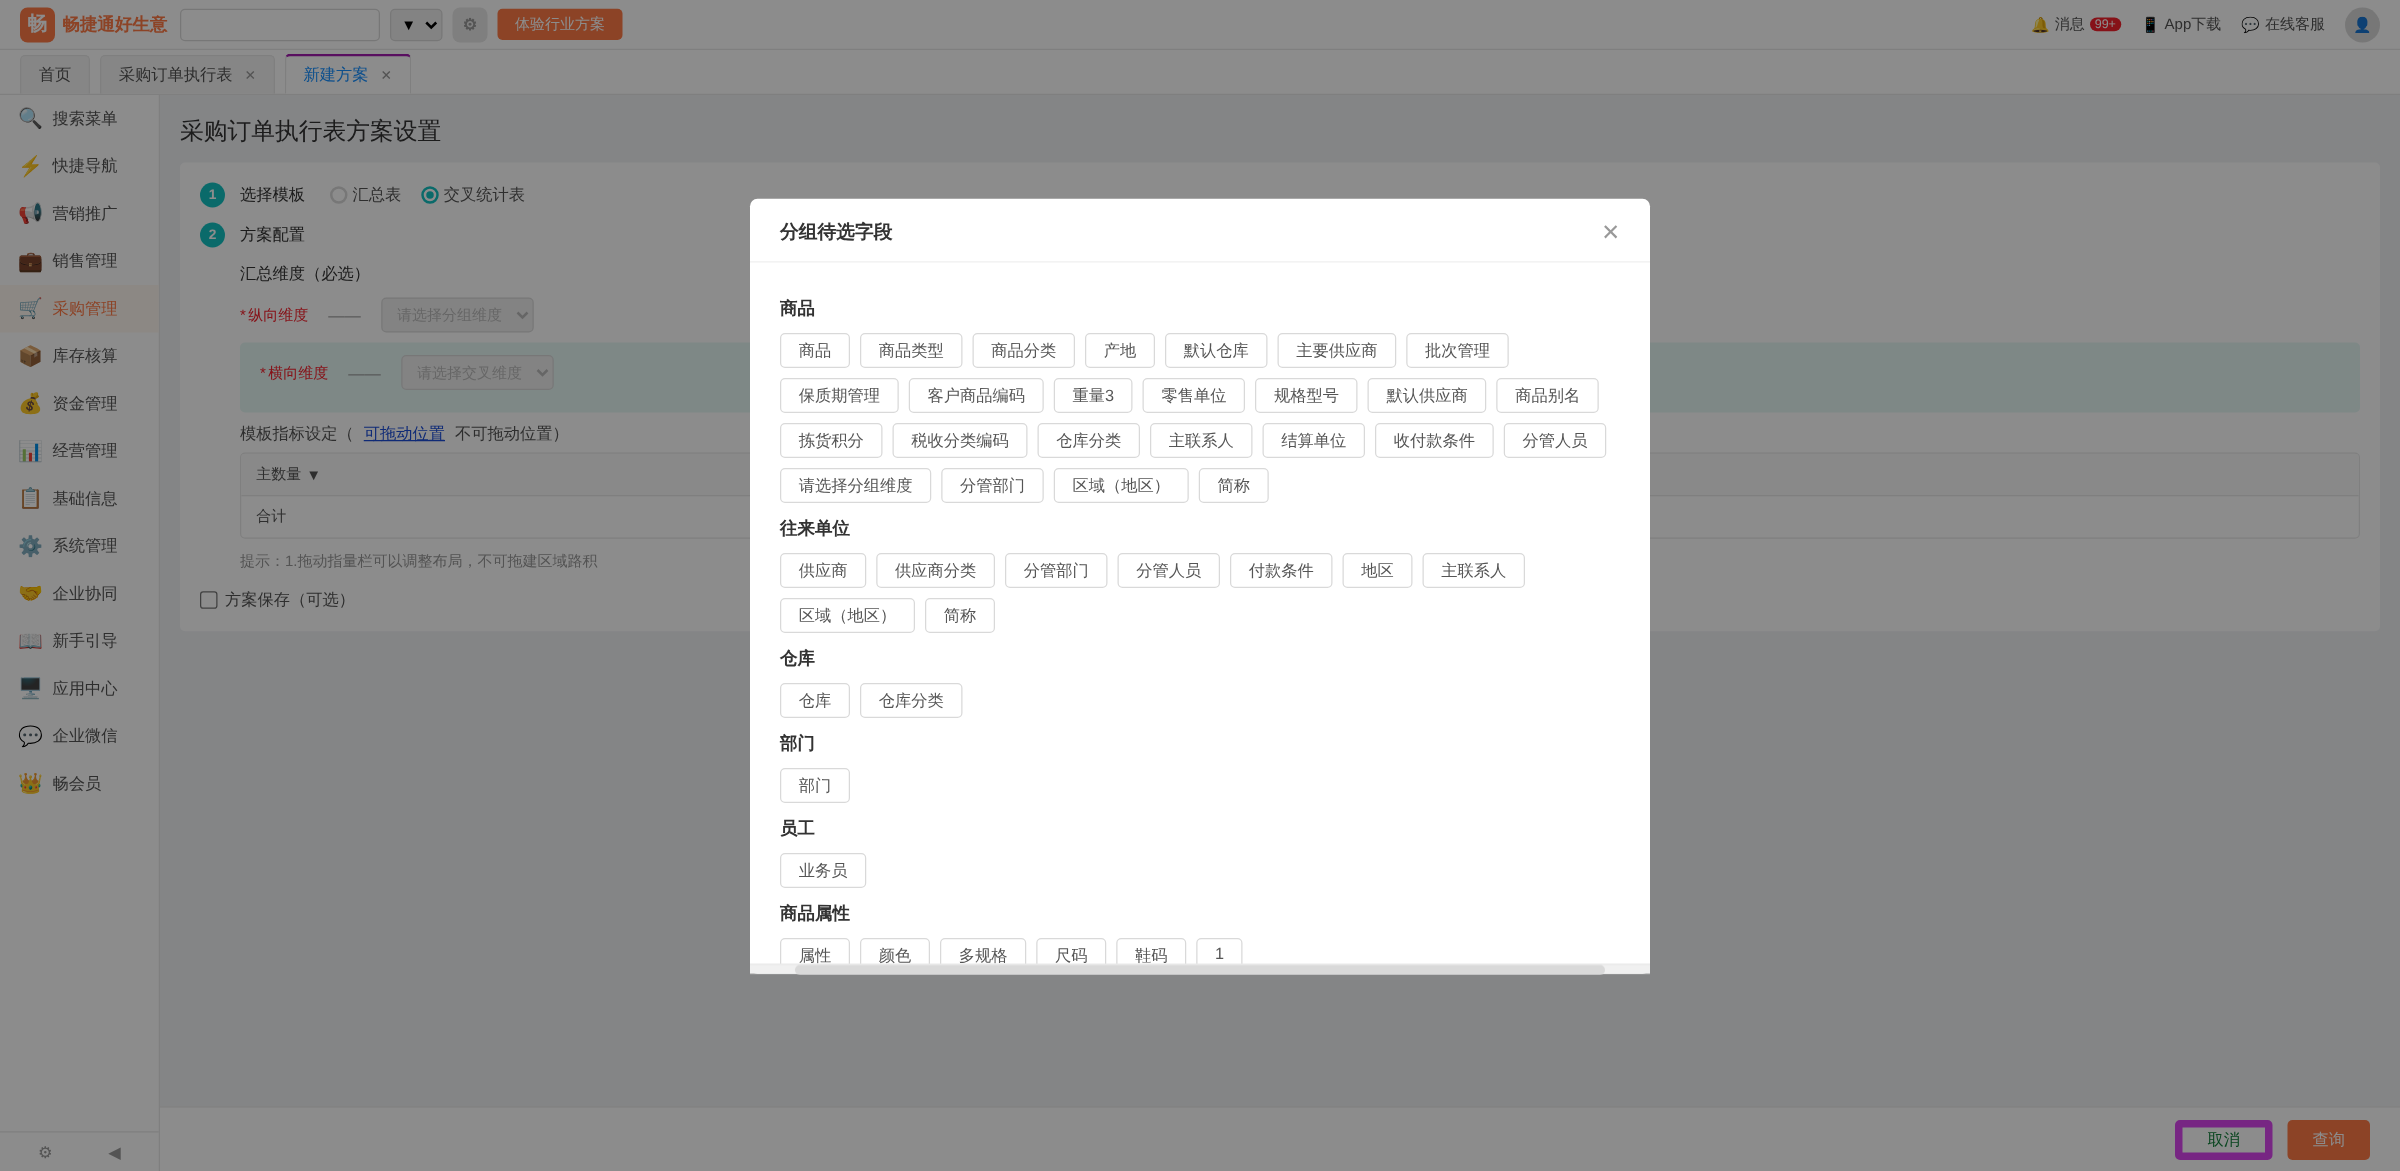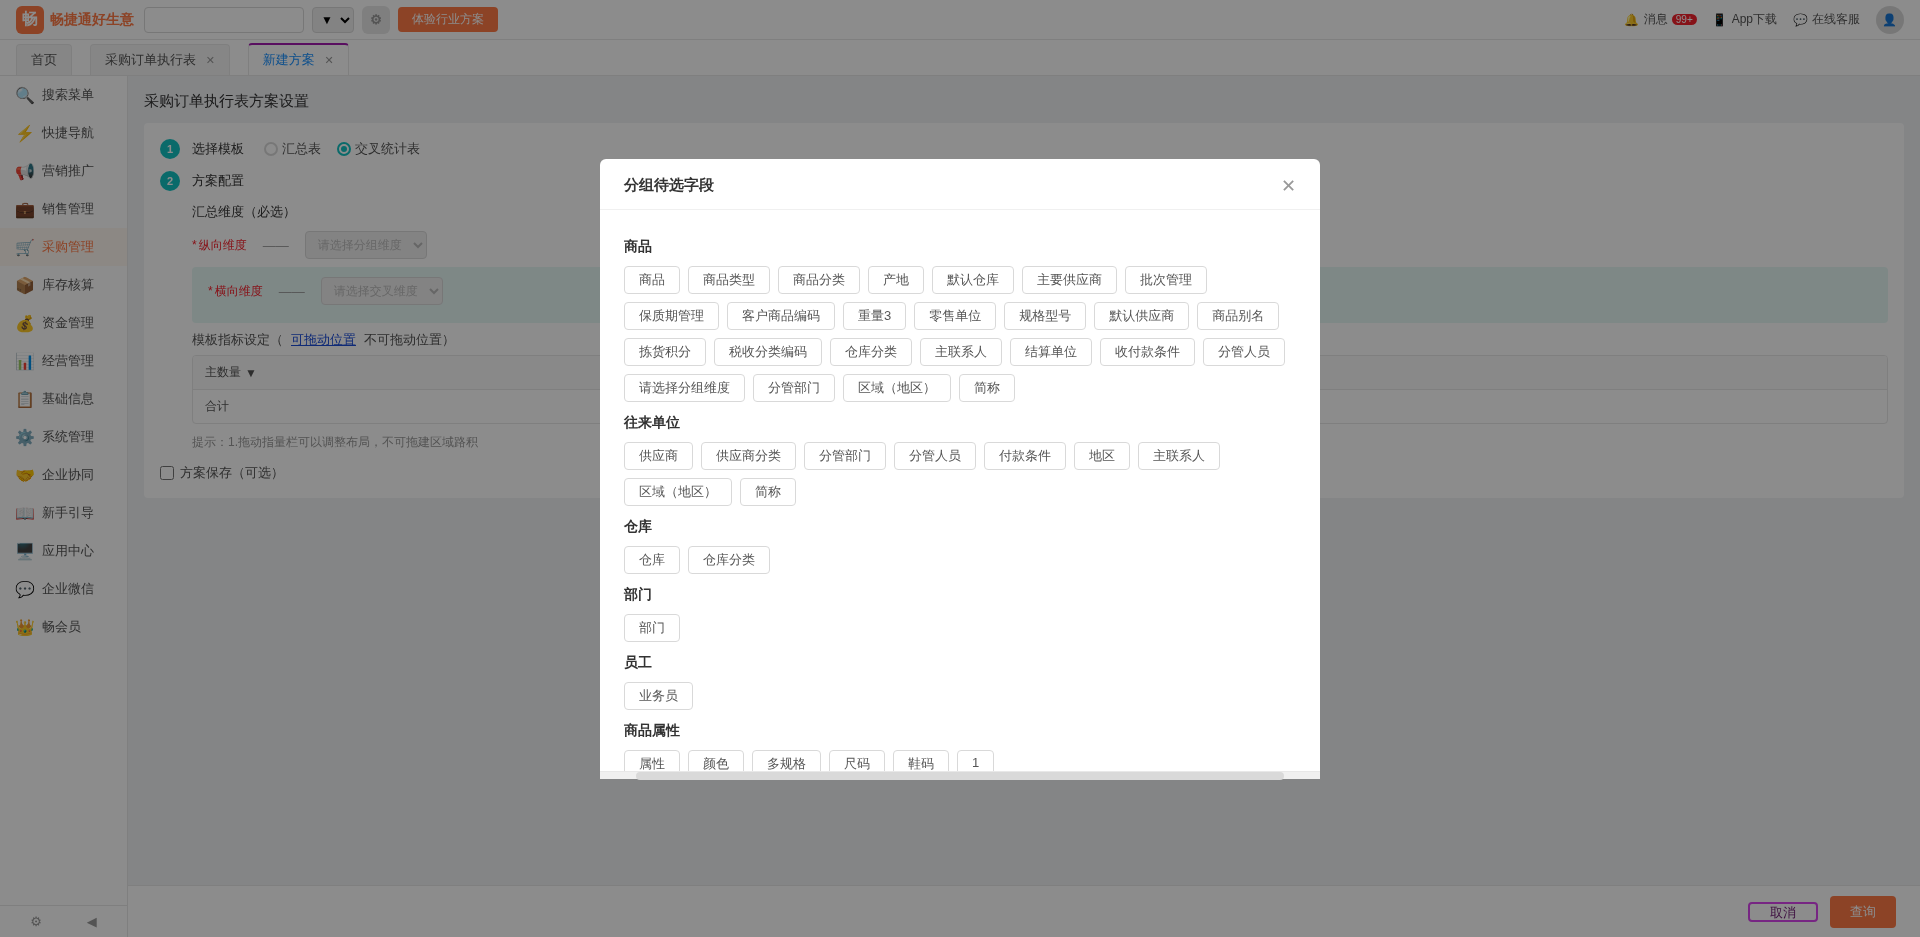--- a/index.html
+++ b/index.html
@@ -11,37 +11,37 @@
     .topbar-logo-icon { width: 28px; height: 28px; background: #ff7a45; border-radius: 6px; display: flex; align-items: center; justify-content: center; color: #fff; font-size: 16px; font-weight: bold; }
     .topbar-search { flex: 1; display: flex; align-items: center; gap: 8px; }
     .topbar-search input { width: 180px; height: 26px; border: 1px solid #d9d9d9; border-radius: 4px; padding: 0 8px; font-size: 12px; }
     .topbar-search select { height: 26px; border: 1px solid #d9d9d9; border-radius: 4px; padding: 0 4px; font-size: 12px; }
     .topbar-exp-btn { background: #ff7a45; color: #fff; border: none; border-radius: 4px; padding: 4px 14px; font-size: 12px; cursor: pointer; }
     .topbar-right { display: flex; align-items: center; gap: 16px; color: #555; font-size: 12px; }
     .topbar-right-item { display: flex; align-items: center; gap: 4px; cursor: pointer; }
     .badge { background: #f5222d; color: #fff; border-radius: 8px; font-size: 10px; padding: 0 4px; min-width: 16px; text-align: center; }
 
     
-    .tabs-bar { height: 36px; background: #fff; display: flex; align-items: flex-end; padding: 0 16px; border-bottom: 1px solid #e8e8e8; gap: 18px; }
+    .tabs-bar { height: 36px; background: #fff; display: flex; align-items: flex-end; padding: 0 16px; border-bottom: 1px solid #e8e8e8; gap: 8px; }
     .tab { padding: 6px 14px; font-size: 13px; cursor: pointer; border-radius: 4px 4px 0 0; color: #555; background: #f5f5f5; border: 1px solid #e8e8e8; border-bottom: none; }
     .tab.active { background: #fff; color: #1890ff; border-top: 2px solid #a21caf; }
     .tab .close { margin-left: 6px; color: #999; font-size: 11px; }
 
     
     .layout { display: flex; height: calc(100vh - 76px); }
     
     .sidebar { width: 128px; background: #fff; border-right: 1px solid #e8e8e8; display: flex; flex-direction: column; }
     .sidebar-item { display: flex; align-items: center; gap: 8px; padding: 10px 16px; cursor: pointer; color: #555; font-size: 13px; }
     .sidebar-item.active { background: #fff7f0; color: #ff7a45; }
     .sidebar-item .s-icon { width: 18px; height: 18px; display: flex; align-items: center; justify-content: center; color: inherit; font-size: 16px; }
     .sidebar-bottom { margin-top: auto; border-top: 1px solid #e8e8e8; display: flex; align-items: center; justify-content: space-around; padding: 8px; }
 
     
     .main-content { flex: 1; overflow: auto; padding: 16px; background: #f0f2f5; position: relative; }
-    .page-title { font-size: 15px; color: #333; margin-bottom: 12px; font-weight: 500; }
+    .page-title { font-size: 19px; color: #333; margin-bottom: 12px; font-weight: 500; }
 
     
     .card { background: #fff; border-radius: 4px; padding: 16px; margin-bottom: 12px; }
     .step-row { display: flex; align-items: center; gap: 12px; margin-bottom: 12px; }
     .step-num { width: 20px; height: 20px; background: #13c2c2; color: #fff; border-radius: 50%; display: flex; align-items: center; justify-content: center; font-size: 11px; font-weight: bold; flex-shrink: 0; }
     .step-label { font-size: 13px; color: #333; font-weight: 500; }
     .radio-group { display: flex; align-items: center; gap: 16px; margin-left: 8px; }
     .radio-item { display: flex; align-items: center; gap: 4px; font-size: 13px; color: #555; cursor: pointer; }
     .radio-dot { width: 14px; height: 14px; border-radius: 50%; border: 2px solid #d9d9d9; display: flex; align-items: center; justify-content: center; }
     .radio-dot.checked { border-color: #13c2c2; }
@@ -64,21 +64,21 @@
     .table-row { display: flex; border-bottom: 1px solid #e8e8e8; }
     .table-row:last-child { border-bottom: none; }
     .table-cell { padding: 8px 12px; font-size: 12px; color: #555; }
 
     .hint-text { font-size: 12px; color: #999; line-height: 1.8; margin-top: 8px; }
     .checkbox-row { display: flex; align-items: center; gap: 6px; font-size: 13px; color: #555; margin-top: 10px; }
     .checkbox { width: 14px; height: 14px; border: 1px solid #d9d9d9; border-radius: 2px; }
 
     
     .bottom-bar { position: fixed; bottom: 0; right: 0; left: 128px; height: 52px; background: #fff; border-top: 1px solid #e8e8e8; display: flex; align-items: center; justify-content: flex-end; padding: 0 24px; gap: 12px; z-index: 100; }
-    .btn-cancel { height: 20px; padding: 0 20px; border: 2px solid #d946ef; border-radius: 4px; background: #fff; color: #701a75; font-size: 13px; cursor: pointer; }
+    .btn-cancel { height: 32px; padding: 0 20px; border: 6px solid #d946ef; border-radius: 4px; background: #fff; color: #15803d; font-size: 13px; cursor: pointer; }
     .btn-confirm { height: 32px; padding: 0 20px; border: none; border-radius: 4px; background: #ff7a45; color: #fff; font-size: 13px; cursor: pointer; }
 
     
     .modal-overlay { position: fixed; inset: 0; background: rgba(0,0,0,0.45); z-index: 1000; display: flex; align-items: center; justify-content: center; }
     .modal { background: #fff; border-radius: 6px; width: 720px; max-height: 620px; display: flex; flex-direction: column; position: relative; }
     .modal-header { padding: 16px 24px 12px; display: flex; align-items: center; justify-content: space-between; border-bottom: 1px solid #f0f0f0; }
     .modal-title { font-size: 15px; font-weight: 600; color: #333; }
     .modal-close { cursor: pointer; color: #999; font-size: 18px; }
     .modal-body { padding: 16px 24px; overflow-y: auto; flex: 1; }
     .field-group-title { font-size: 14px; font-weight: 600; color: #333; margin: 12px 0 10px; }

